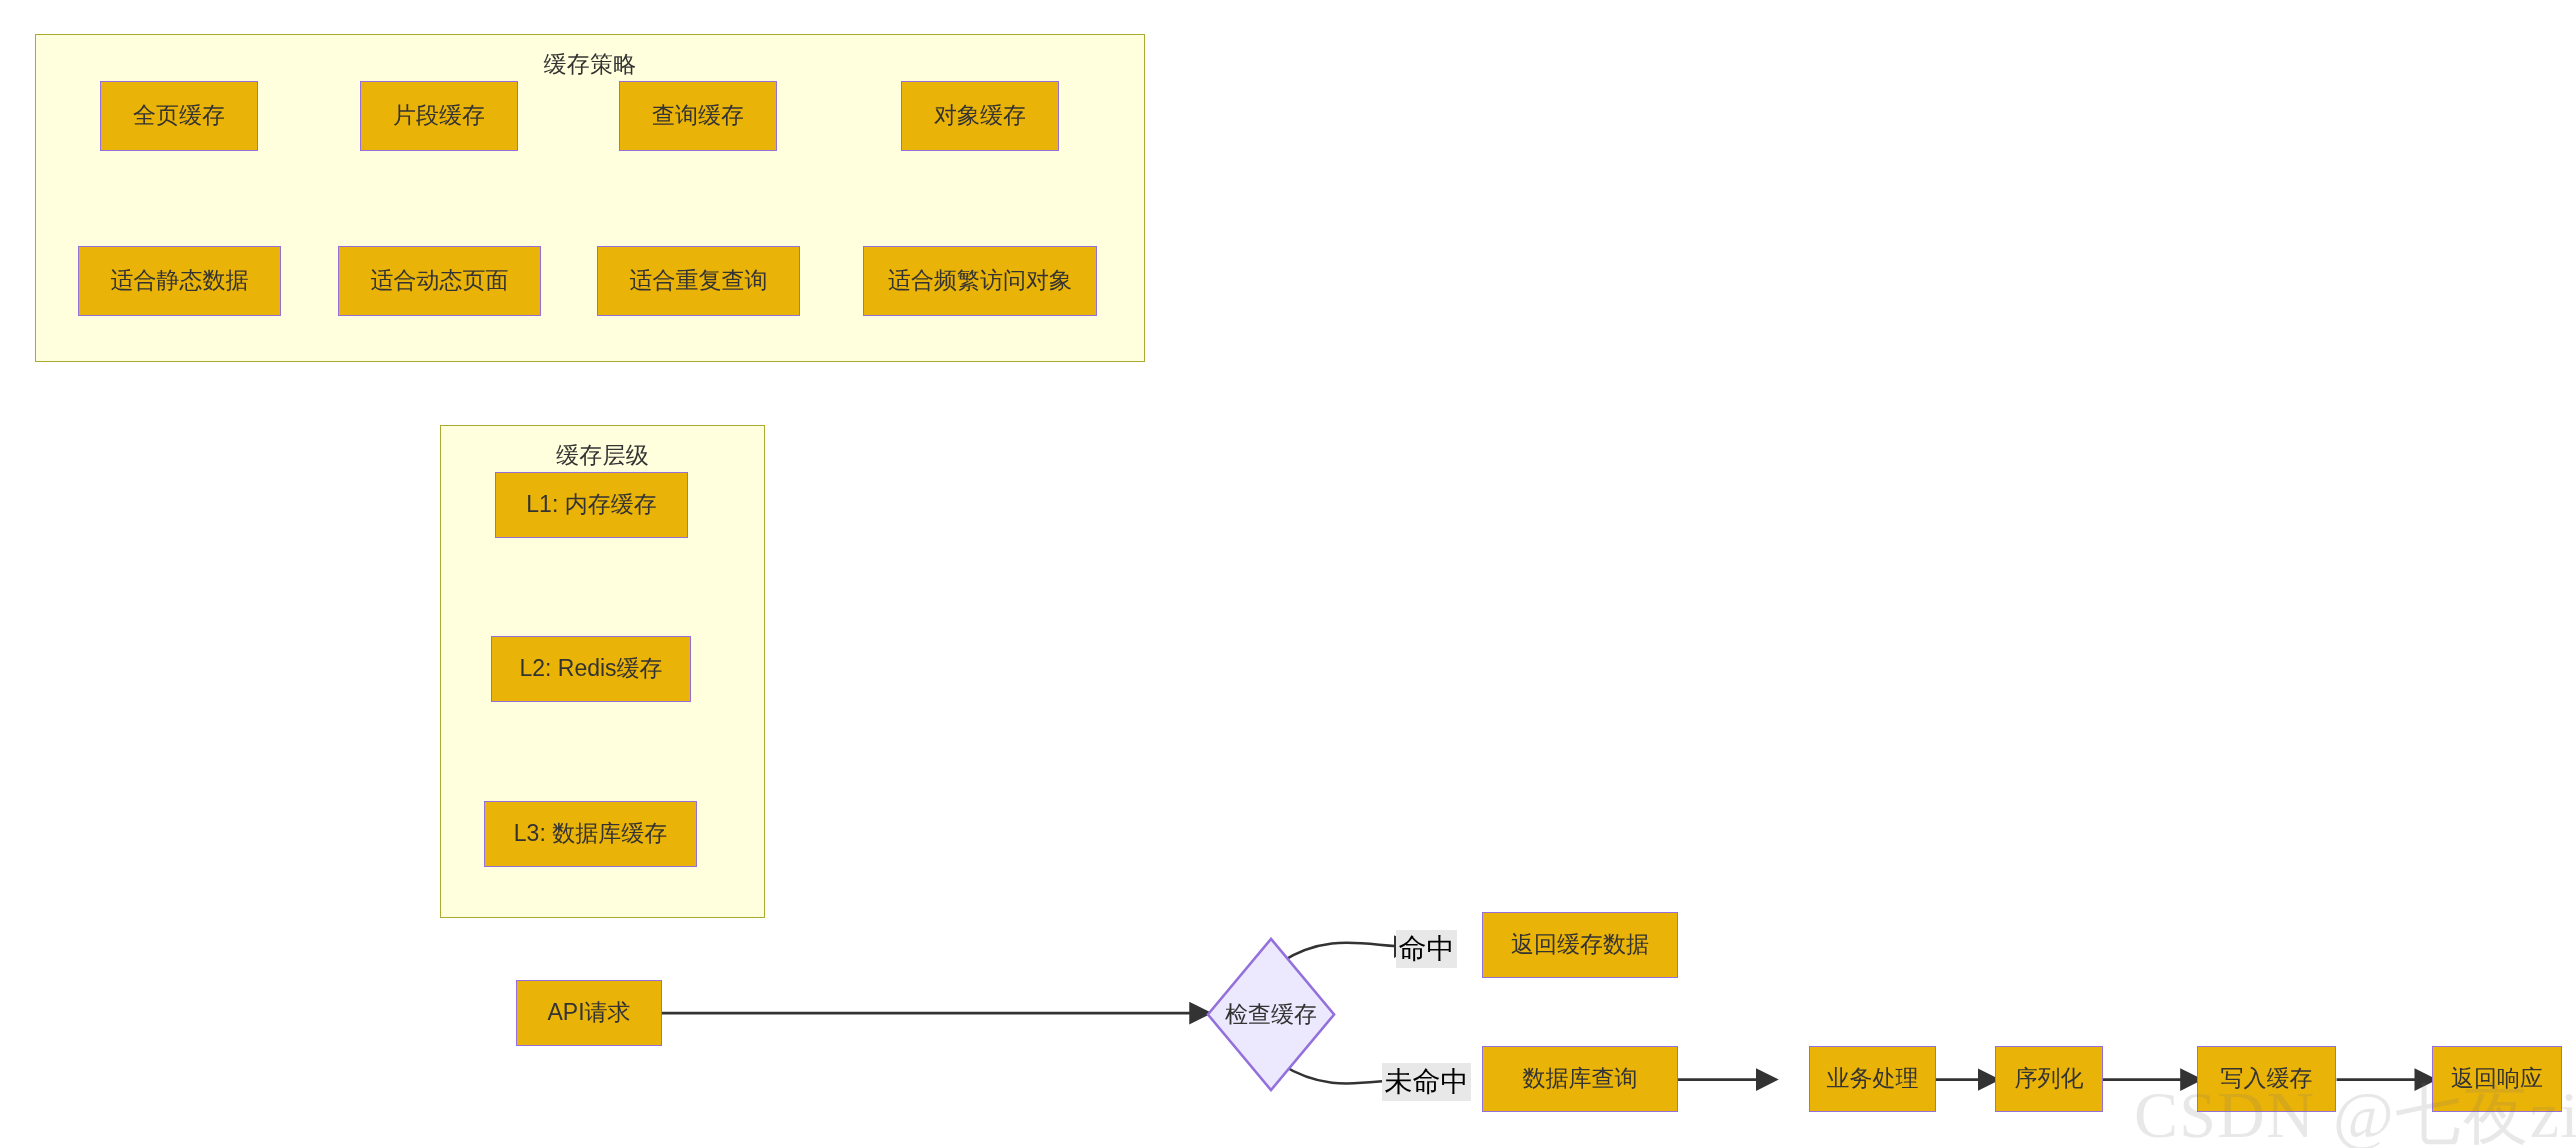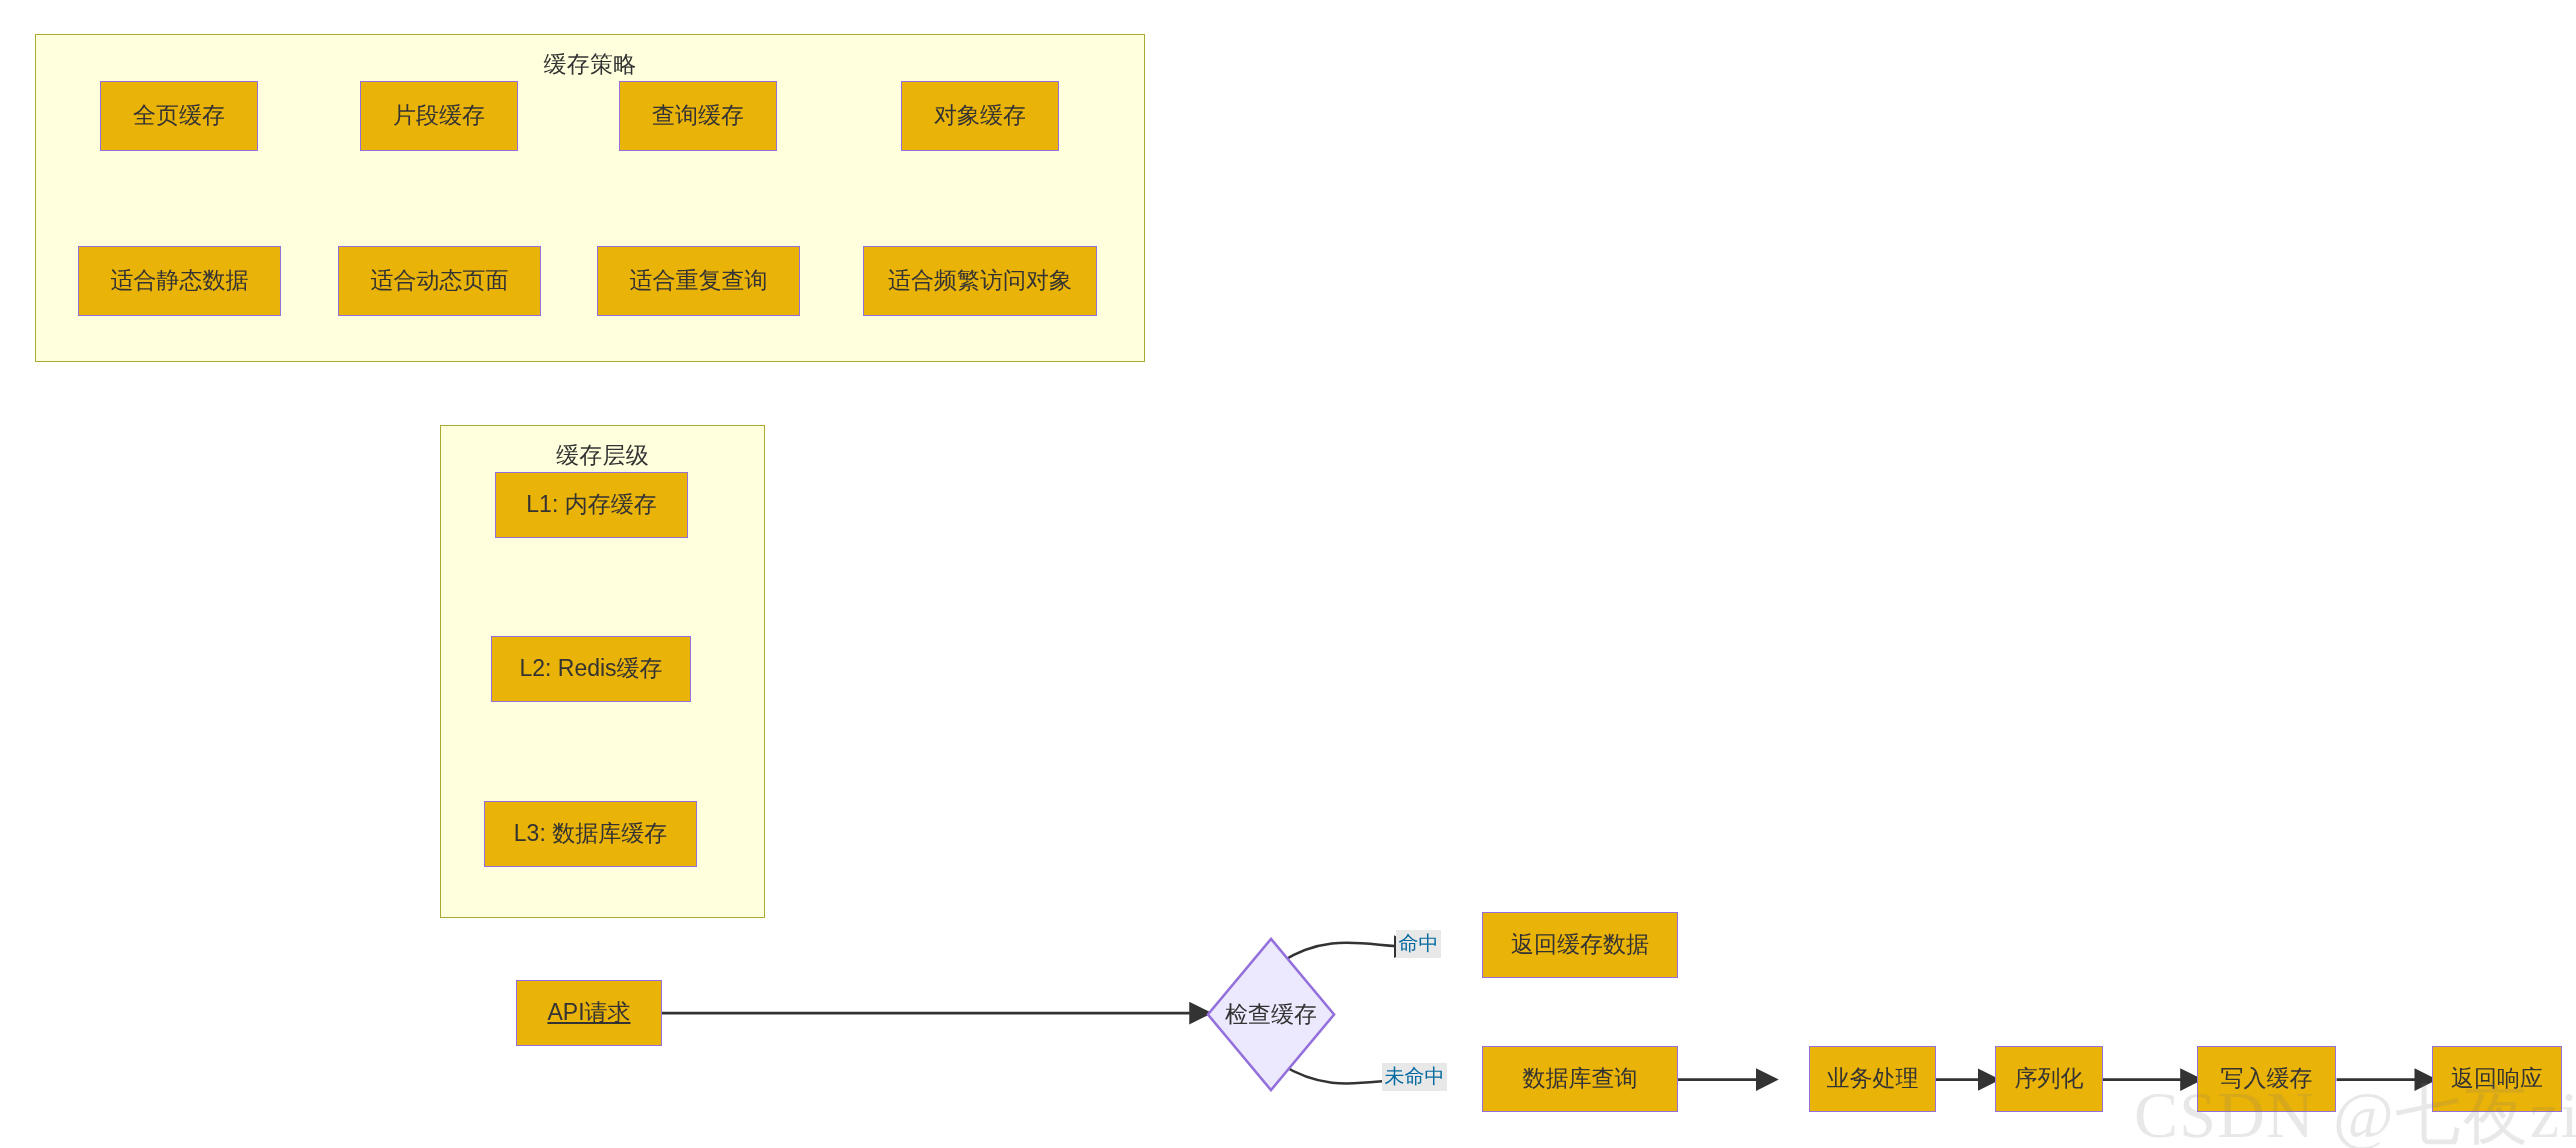--- a/index.html
+++ b/index.html
@@ -68,22 +68,22 @@
     height: 100%;
     display: flex;
     align-items: center;
     justify-content: center;
     font-size: 23px;
     color: #333333;
   }
   .edge-label {
     position: absolute;
     background: #E8E8E8;
-    font-size: 20px;
-    color: #0369a1;
+    font-size: 28px;
+    color: #000000;
     padding: 1.3px 2.5px;
     white-space: nowrap;
     line-height: 1.25;
   }
   svg.edges {
     position: absolute;
     left: 0;
     top: 0;
     width: 2576px;
     height: 1148px;
@@ -149,21 +149,21 @@
   <div class="node" style="left:863px; top:246px; width:234px; height:70px;">适合频繁访问对象</div>
 
   <div class="group-box" style="left:440px; top:425px; width:325px; height:493px;">
     <div class="group-title">缓存层级</div>
   </div>
 
   <div class="node" style="left:495px; top:472px; width:193px; height:66px;">L1: 内存缓存</div>
   <div class="node" style="left:491px; top:636px; width:200px; height:66px;">L2: Redis缓存</div>
   <div class="node" style="left:484px; top:801px; width:213px; height:66px;">L3: 数据库缓存</div>
 
-  <div class="node" style="left:516px; top:980px; width:146px; height:66px;text-decoration:underline;">API请求</div>
+  <div class="node" style="left:516px; top:980px; width:146px; height:66px;">API请求</div>
 
   <div class="diamond-wrap" style="left:1206px; top:937px; width:130px; height:155px;">
     <svg class="diamond-shape" viewBox="0 0 205 245" preserveAspectRatio="none">
       <polygon points="102.5,3 202,122.5 102.5,242 3,122.5" fill="#ECE8FD" stroke="#9370DB" stroke-width="4"></polygon>
     </svg>
     <div class="diamond-label">检查缓存</div>
   </div>
 
   <div class="node" style="left:1482px; top:912px; width:196px; height:66px;">返回缓存数据</div>
 

